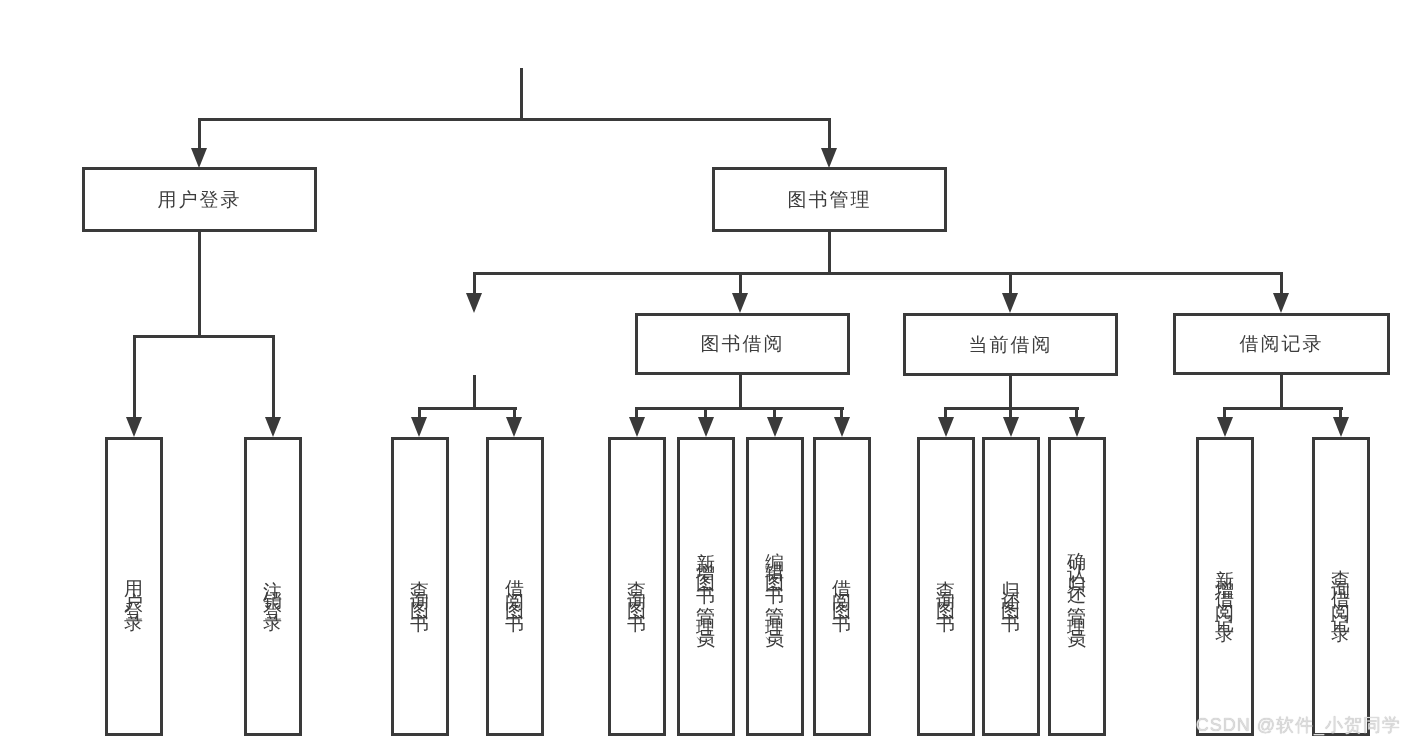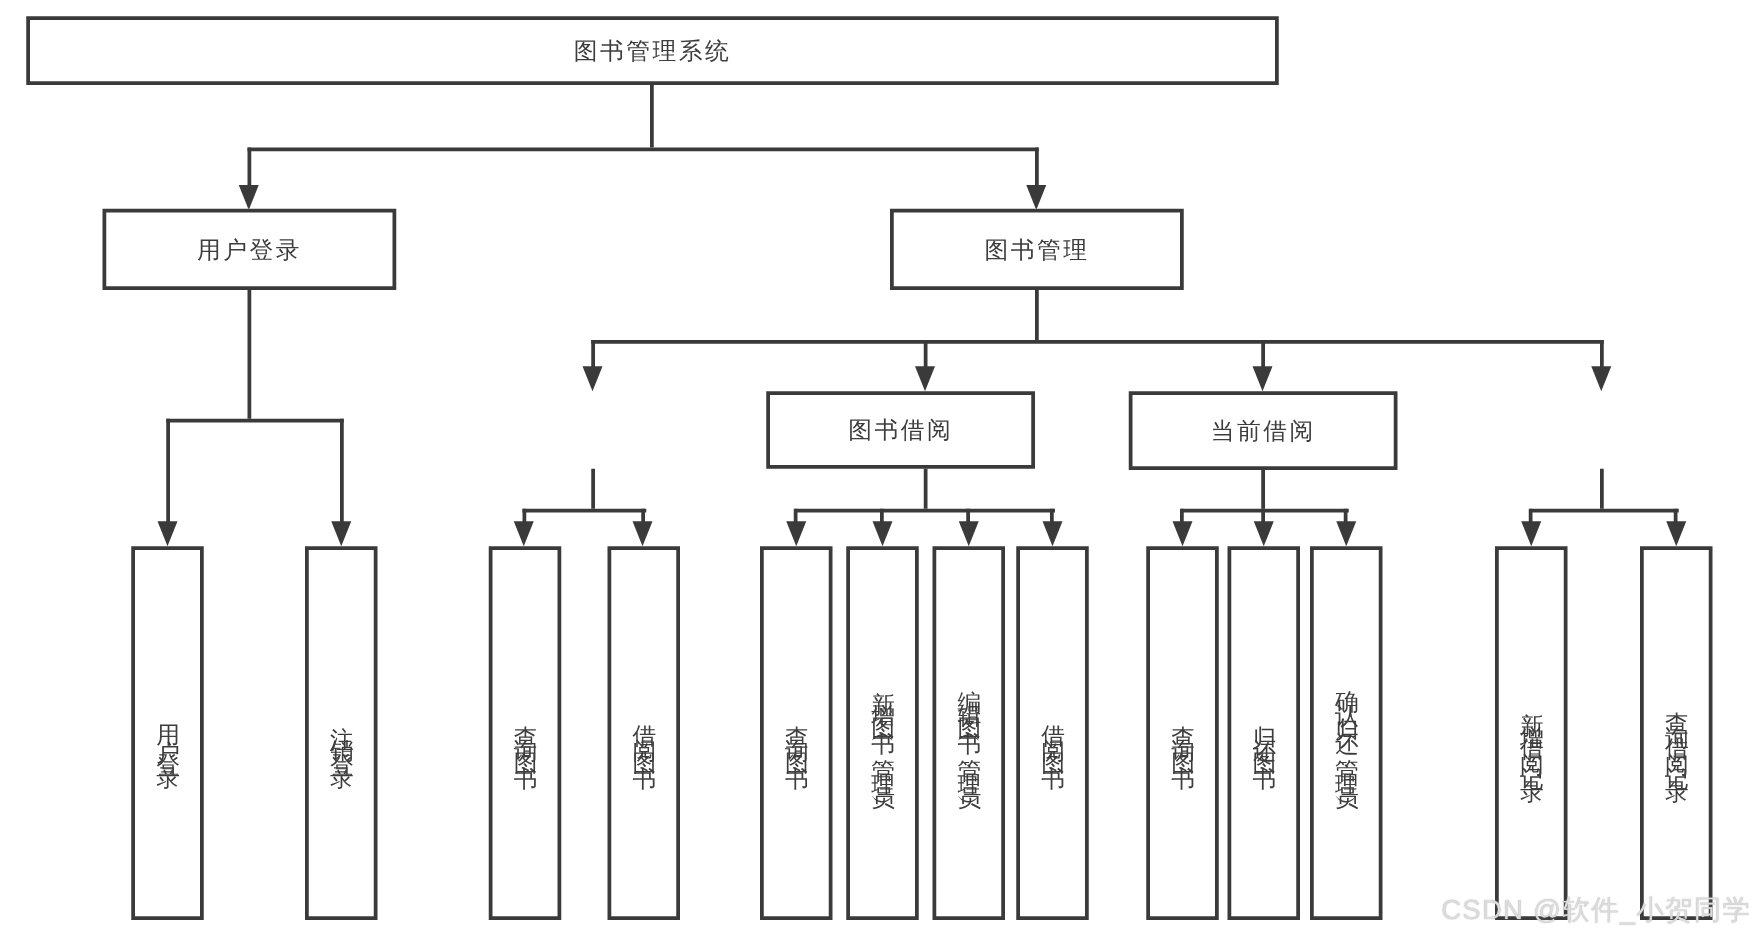--- a/index.html
+++ b/index.html
@@ -34,36 +34,33 @@
     position: absolute;
     width: 0; height: 0;
     border-left: 8px solid transparent;
     border-right: 8px solid transparent;
     border-top: 20px solid #3a3a3a;
   }
   .watermark {
     position: absolute;
     top: 713px;
     right: 4px;
-    font-size: 22px;
+    font-size: 18px;
     letter-spacing: 1px;
     color: #dcdcdc;
     text-shadow: 0 0 1px #ababab;
     z-index: 5;
     white-space: nowrap;
   }
 </style>
 </head>
 <body>
 
 <div class="canvas">
 
-  <div class="box hbox" style="left:21px; top:13px; width:1002px; height:55px;">
-    <span>图书管理系统</span>
-  </div>
 
   <div class="line" style="left:520px; top:68px; width:3px; height:50px;"></div>
   <div class="line" style="left:198px; top:118px; width:633px; height:3px;"></div>
   <div class="line" style="left:198px; top:118px; width:3px; height:31px;"></div>
   <div class="arrow" style="left:191px; top:148px;"></div>
   <div class="line" style="left:828px; top:118px; width:3px; height:31px;"></div>
   <div class="arrow" style="left:821px; top:148px;"></div>
 
   <div class="box hbox" style="left:82px; top:167px; width:235px; height:65px;">
     <span>用户登录</span>
@@ -83,25 +80,28 @@
   <div class="line" style="left:473px; top:272px; width:810px; height:3px;"></div>
   <div class="line" style="left:473px; top:272px; width:3px; height:22px;"></div>
   <div class="arrow" style="left:466px; top:293px;"></div>
   <div class="line" style="left:739px; top:272px; width:3px; height:22px;"></div>
   <div class="arrow" style="left:732px; top:293px;"></div>
   <div class="line" style="left:1009px; top:272px; width:3px; height:22px;"></div>
   <div class="arrow" style="left:1002px; top:293px;"></div>
   <div class="line" style="left:1280px; top:272px; width:3px; height:22px;"></div>
   <div class="arrow" style="left:1273px; top:293px;"></div>
 
-  <div class="box hbox" style="left:613px; top:313px; width:215px; height:62px;">
+  <div class="box hbox" style="left:635px; top:313px; width:215px; height:62px;">
     <span>图书借阅</span>
   </div>
   <div class="box hbox" style="left:903px; top:313px; width:215px; height:63px;">
     <span>当前借阅</span>
+  </div>
+  <div class="box hbox" style="left:1173px; top:313px; width:217px; height:62px;">
+    <span>借阅记录</span>
   </div>
 
   <div class="line" style="left:473px; top:375px; width:3px; height:32px;"></div>
   <div class="line" style="left:418px; top:407px; width:99px; height:3px;"></div>
   <div class="line" style="left:418px; top:407px; width:3px; height:13px;"></div>
   <div class="arrow" style="left:411px; top:417px;"></div>
   <div class="line" style="left:513px; top:407px; width:3px; height:13px;"></div>
   <div class="arrow" style="left:506px; top:417px;"></div>
 
   <div class="line" style="left:739px; top:375px; width:3px; height:32px;"></div>

